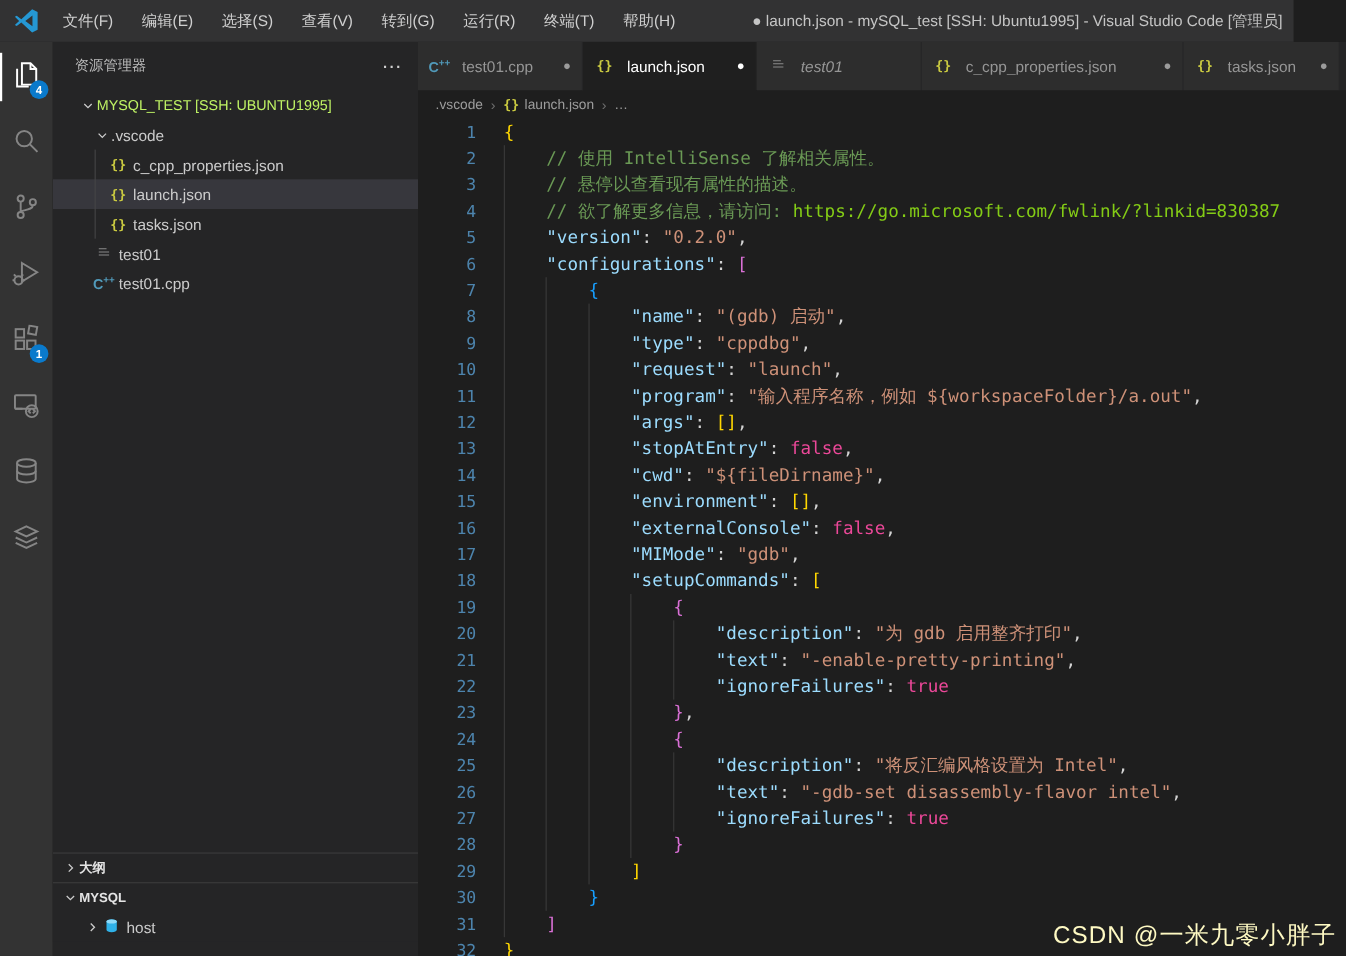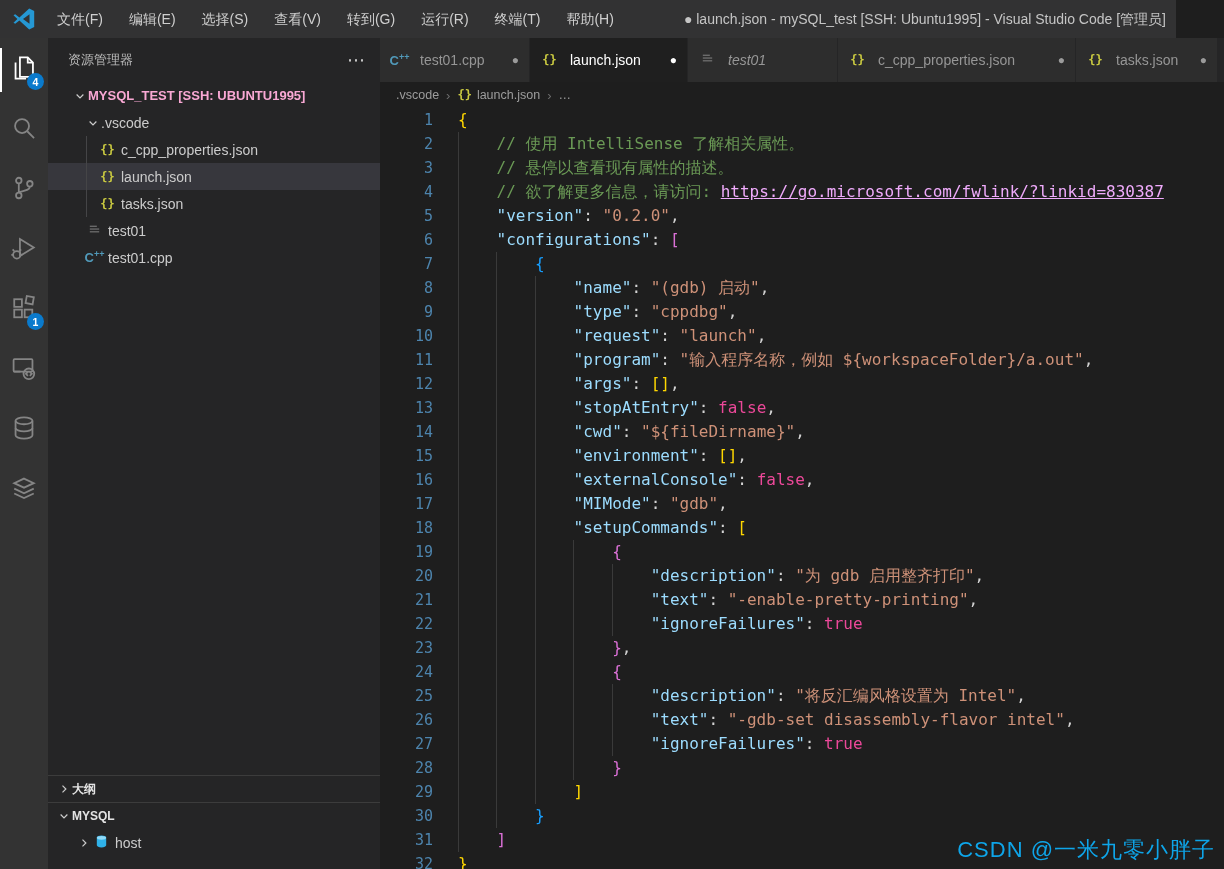--- a/index.html
+++ b/index.html
@@ -22,21 +22,21 @@
   .badge{position:absolute;right:4px;bottom:10px;min-width:17px;height:17px;border-radius:9px;background:#0a7acc;
          color:#fff;font-size:10.5px;font-weight:bold;display:flex;align-items:center;justify-content:center}
 
   
   .sidebar{position:absolute;left:48px;top:38px;width:332px;bottom:0;background:#252526;overflow:hidden}
   .sb-header{height:44px;display:flex;align-items:center;padding:0 14px 0 20px;font-size:13px;color:#bbbbbb}
   .sb-actions{margin-left:auto;color:#d0d0d0;font-size:18px;letter-spacing:1px;cursor:pointer}
   .tree{position:absolute;top:44px;left:0;right:0}
   .row{height:27px;display:flex;align-items:center;font-size:14px;color:#cccccc;white-space:nowrap;cursor:pointer}
   .row.selected{background:#37373d}
-  .row.root{font-weight:bold;font-size:13px;color:#f9a8d4}
+  .row.root{font-weight:normal;font-size:13px;color:#bef264}
   .twist{width:16px;flex:none;display:flex;justify-content:center;align-items:center;color:#cccccc}
   .fileicon{width:19px;flex:none;display:flex;justify-content:center;align-items:center;margin-right:4px}
   .fi-json{color:#cbcb41;font-weight:bold;font-family:"DejaVu Sans Mono",monospace;font-size:12px}
   .fi-cpp{color:#519aba;font-weight:bold;font-size:13px}
   .fi-cpp i{font-style:normal;font-size:9px;vertical-align:super}
   .fi-list svg,.fi-db svg{width:15px;height:15px}
   .tree-guide{position:absolute;left:38px;top:98px;width:1px;height:81px;background:#454547}
   .sb-section{position:absolute;left:0;right:0;background:#252526}
   .section-header{height:27px;display:flex;align-items:center;font-weight:bold;font-size:12px;color:#e4e4e4;
                   padding-left:8px;border-top:1px solid #3c3c3c;box-sizing:border-box}
@@ -54,25 +54,25 @@
   .breadcrumb{height:26px;display:flex;align-items:center;padding-left:16px;font-size:12.5px;color:#9d9d9d;gap:7px}
   .bc-sep{color:#6e6e6e;font-size:13px}
   .bc-item{display:flex;align-items:center;gap:5px;cursor:pointer}
 
   .code{position:absolute;top:70px;left:0;right:0;bottom:0;font-family:"DejaVu Sans Mono",monospace;
         font-size:16px;line-height:24px;white-space:pre}
   .cl{display:flex;height:24px}
   .ln{width:53px;text-align:right;color:#4d84ad;flex:none;font-size:15px}
   .lc{padding-left:25px}
   .tk-k{color:#9cdcfe}.tk-s{color:#ce9178}.tk-kw{color:#ec4899}.tk-cm{color:#6a9955}
-  .tk-lk{color:#f0abfc;text-decoration:underline}.tk-pu{color:#d4d4d4}.tk-pl{color:#d4d4d4}
+  .tk-lk{color:#84cc16;}.tk-pu{color:#d4d4d4}.tk-pl{color:#d4d4d4}
   .tk-b1{color:#ffd700}.tk-b2{color:#da70d6}.tk-b3{color:#179fff}
   .iguide{position:absolute;width:1px;background:#3a3a3a}
 
-  .watermark{position:absolute;right:9px;top:835px;font-size:22px;color:#0ea5e9;letter-spacing:1px;z-index:6}
+  .watermark{position:absolute;right:9px;top:835px;font-size:22px;color:#fef9c3;letter-spacing:1px;z-index:6}
 </style>
 </head>
 <body>
 
 <div class="titlebar">
   <svg class="logo" viewBox="0 0 24 24">
     <path fill="#2598d4" fill-rule="evenodd" d="M17.2 1.5 L7.4 10.6 3.2 7.3 1.5 8.2 l3.9 3.8 -3.9 3.8 1.7 .9 4.2 -3.3 9.8 9.1 5 -2.4 V3.9 Z M17.5 7.2 L11 12 l6.5 4.8 Z"></path>
   </svg>
   <div class="menus" id="menus">
       <div class="menu-item">文件(F)</div>

